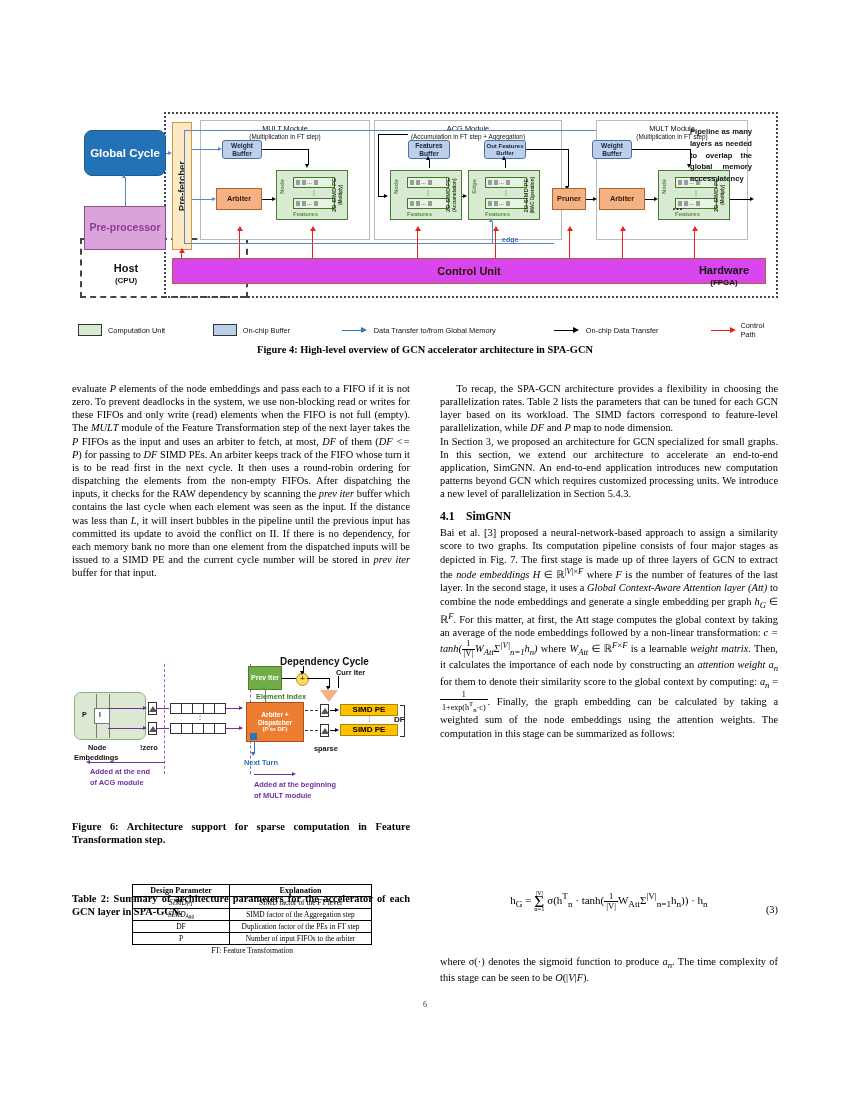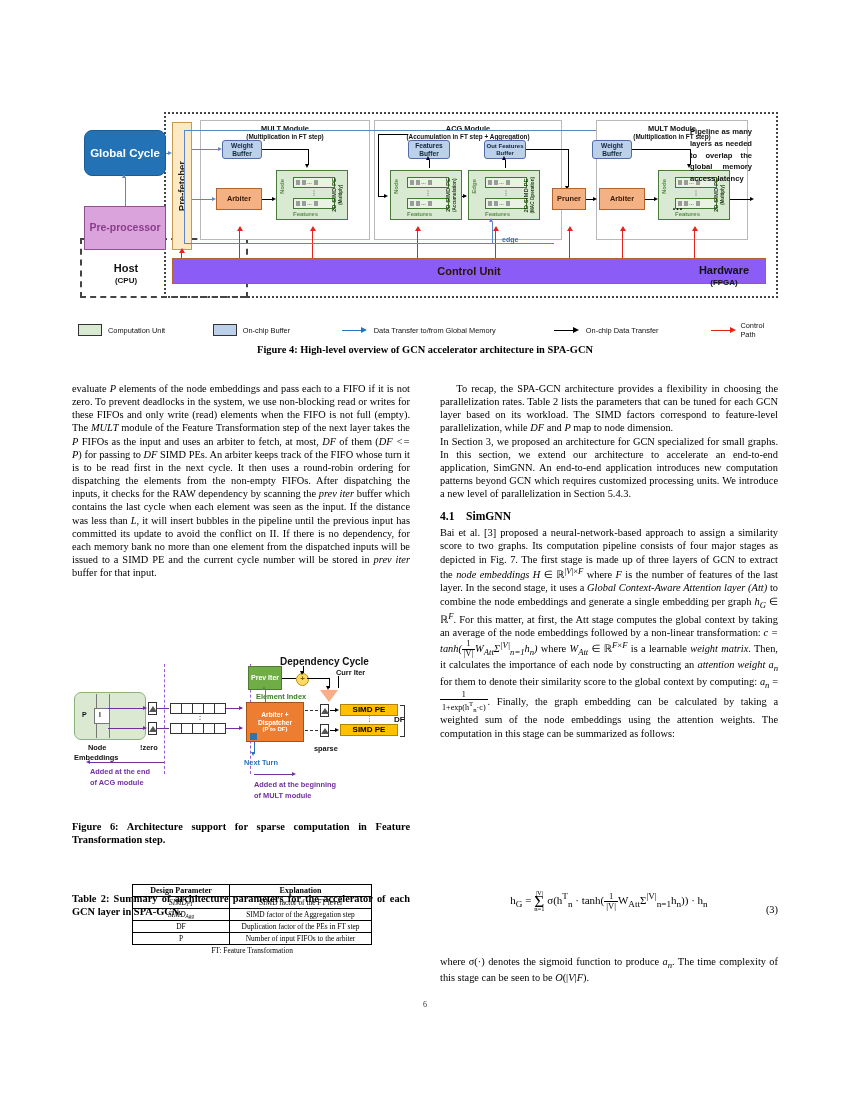--- a/index.html
+++ b/index.html
@@ -13,34 +13,34 @@
   .f4-hostdash{position:absolute;left:8px;top:126px;width:168px;height:0;border-top:2px dashed #444;}
 
   .blk{position:absolute;box-sizing:border-box;display:flex;align-items:center;justify-content:center;text-align:center;
        font-family:"Liberation Sans",sans-serif;font-weight:bold;line-height:1.12;}
   .gm{left:12px;top:18px;width:82px;height:46px;background:#2272b5;color:#fff;border:1px solid #1b5c94;border-radius:8px;font-size:11.5px;}
   .pp{left:12px;top:94px;width:82px;height:44px;background:#dba3dc;color:#8a3d8c;border:1px solid #8f4f90;font-size:10.5px;}
   .prefetch{left:100px;top:10px;width:20px;height:128px;background:#fdeac4;border:1px solid #c59a4e;font-size:9.5px;color:#222;}
   .prefetch span{writing-mode:vertical-rl;transform:rotate(180deg);}
 
   .modbox{position:absolute;border:1px solid #b9b9b9;box-sizing:border-box;background:#fff;}
-  .modttl{position:absolute;width:100%;text-align:center;font-family:"Liberation Sans",sans-serif;font-weight:bold;font-size:7.4px;color:#111;line-height:1.25;}
+  .modttl{position:absolute;width:100%;text-align:center;font-family:"Liberation Sans",sans-serif;font-weight:normal;font-size:7.4px;color:#111;line-height:1.25;}
 
   .buf{background:#bdd0ea;border:1px solid #4f6ea8;color:#10243f;font-size:6.6px;border-radius:3px;}
   .orng{background:#f4b183;border:1px solid #b4632a;color:#3a1b06;font-size:7.4px;}
   .pe{background:#d9ead3;border:1px solid #4a7a3a;}
   .simdpe-lbl{position:absolute;right:2px;top:0;height:100%;display:flex;align-items:center;justify-content:center;}
   .simdpe-lbl span{writing-mode:vertical-rl;transform:rotate(180deg);font-family:"Liberation Sans",sans-serif;font-weight:bold;font-size:6px;color:#1d3a14;text-align:center;line-height:1.15;}
   .ax{position:absolute;font-family:"Liberation Sans",sans-serif;font-weight:bold;font-size:6px;color:#5c8a4a;}
   .ax.vert span{writing-mode:vertical-rl;transform:rotate(180deg);display:inline-block;}
   .perow{position:absolute;border:1px solid #3f7a2c;background:#e9f3e4;display:flex;align-items:center;gap:1.5px;padding:0 2px;box-sizing:border-box;}
   .pecell{width:4px;height:5px;background:#9b9b9b;}
   .pedots{font-size:5px;color:#3f7a2c;letter-spacing:0.5px;}
 
-  .ctrl{position:absolute;left:100px;top:146px;width:594px;height:26px;background:#8b5cf6;border:1px solid #b4632a;
+  .ctrl{position:absolute;left:100px;top:146px;width:594px;height:26px;background:#d946ef;border:1px solid #b4632a;
         display:flex;align-items:center;justify-content:center;font-family:"Liberation Sans",sans-serif;font-weight:bold;
         font-size:11px;color:#2b1204;box-sizing:border-box;}
   .pipetxt{position:absolute;left:618px;top:14px;width:62px;font-family:"Liberation Sans",sans-serif;font-weight:bold;
            font-size:7.6px;color:#111;line-height:1.55;text-align:justify;}
   .dots3{position:absolute;left:600px;top:88px;font-size:11px;font-weight:bold;color:#111;font-family:"Liberation Sans",sans-serif;}
   .hwlbl{position:absolute;left:600px;top:152px;width:104px;text-align:center;font-family:"Liberation Sans",sans-serif;font-weight:bold;font-size:11px;color:#111;}
   .hwsub{position:absolute;left:600px;top:166px;width:104px;text-align:center;font-family:"Liberation Sans",sans-serif;font-weight:bold;font-size:8px;color:#111;}
   .hostlbl{position:absolute;left:14px;top:150px;width:80px;text-align:center;font-family:"Liberation Sans",sans-serif;font-weight:bold;font-size:11px;color:#111;}
   .hostsub{position:absolute;left:14px;top:164px;width:80px;text-align:center;font-family:"Liberation Sans",sans-serif;font-weight:bold;font-size:8px;color:#111;}
   .edgelbl{position:absolute;font-family:"Liberation Sans",sans-serif;font-weight:bold;font-size:7px;color:#3c6fb5;}

